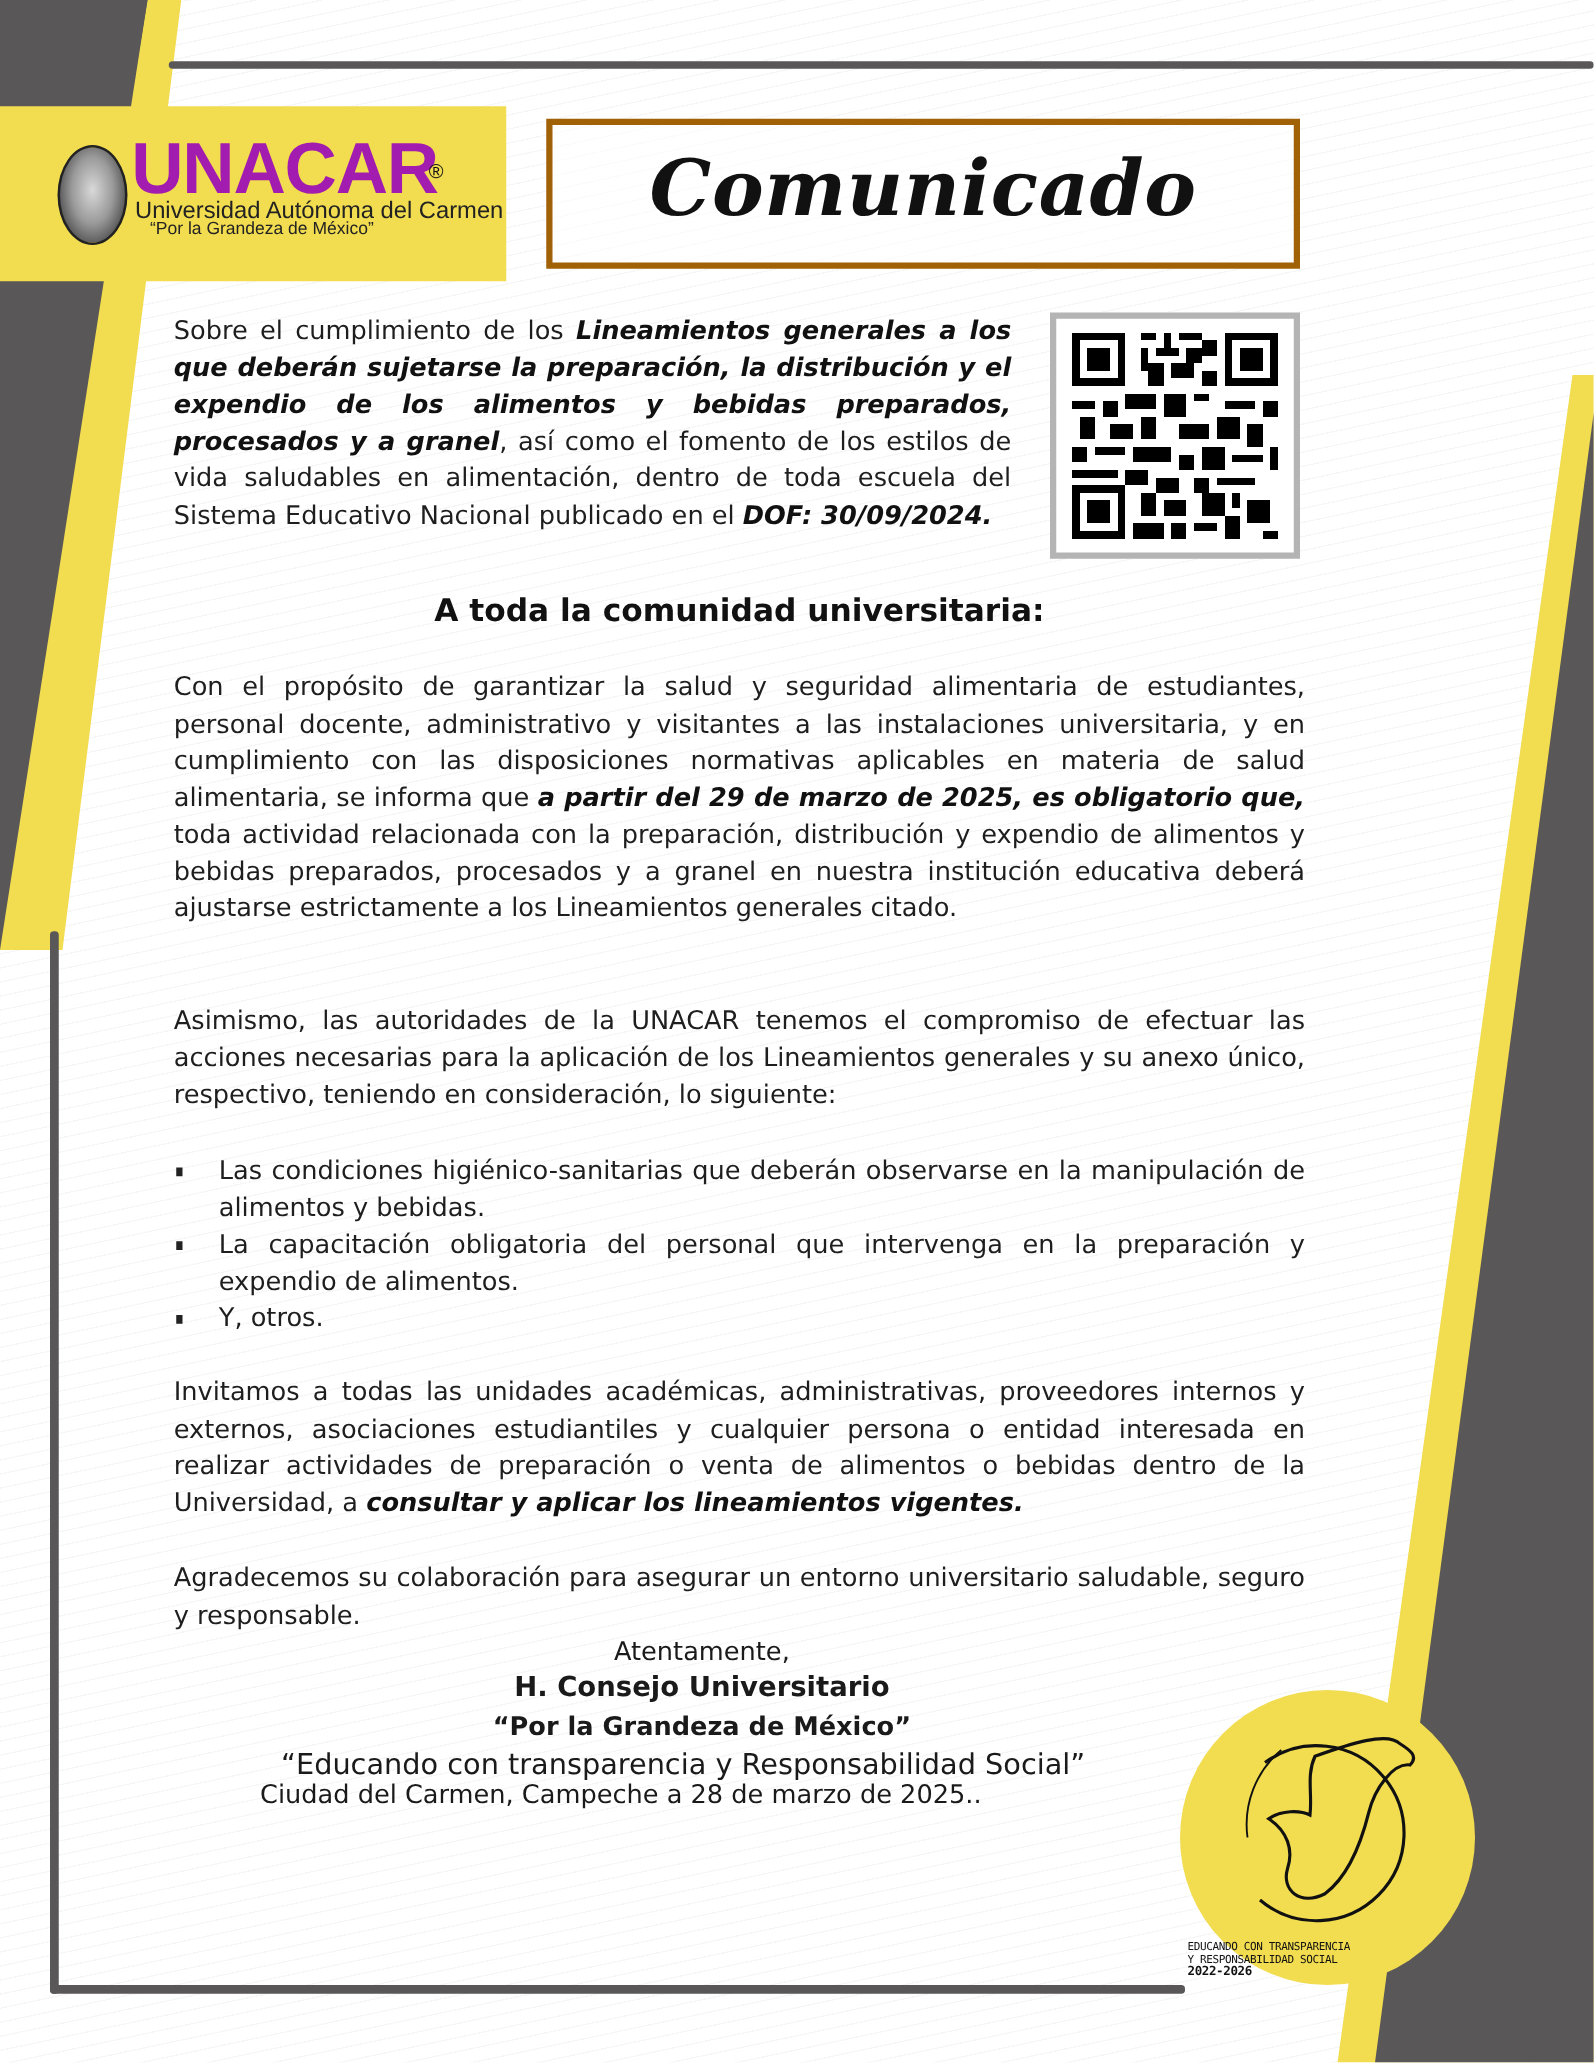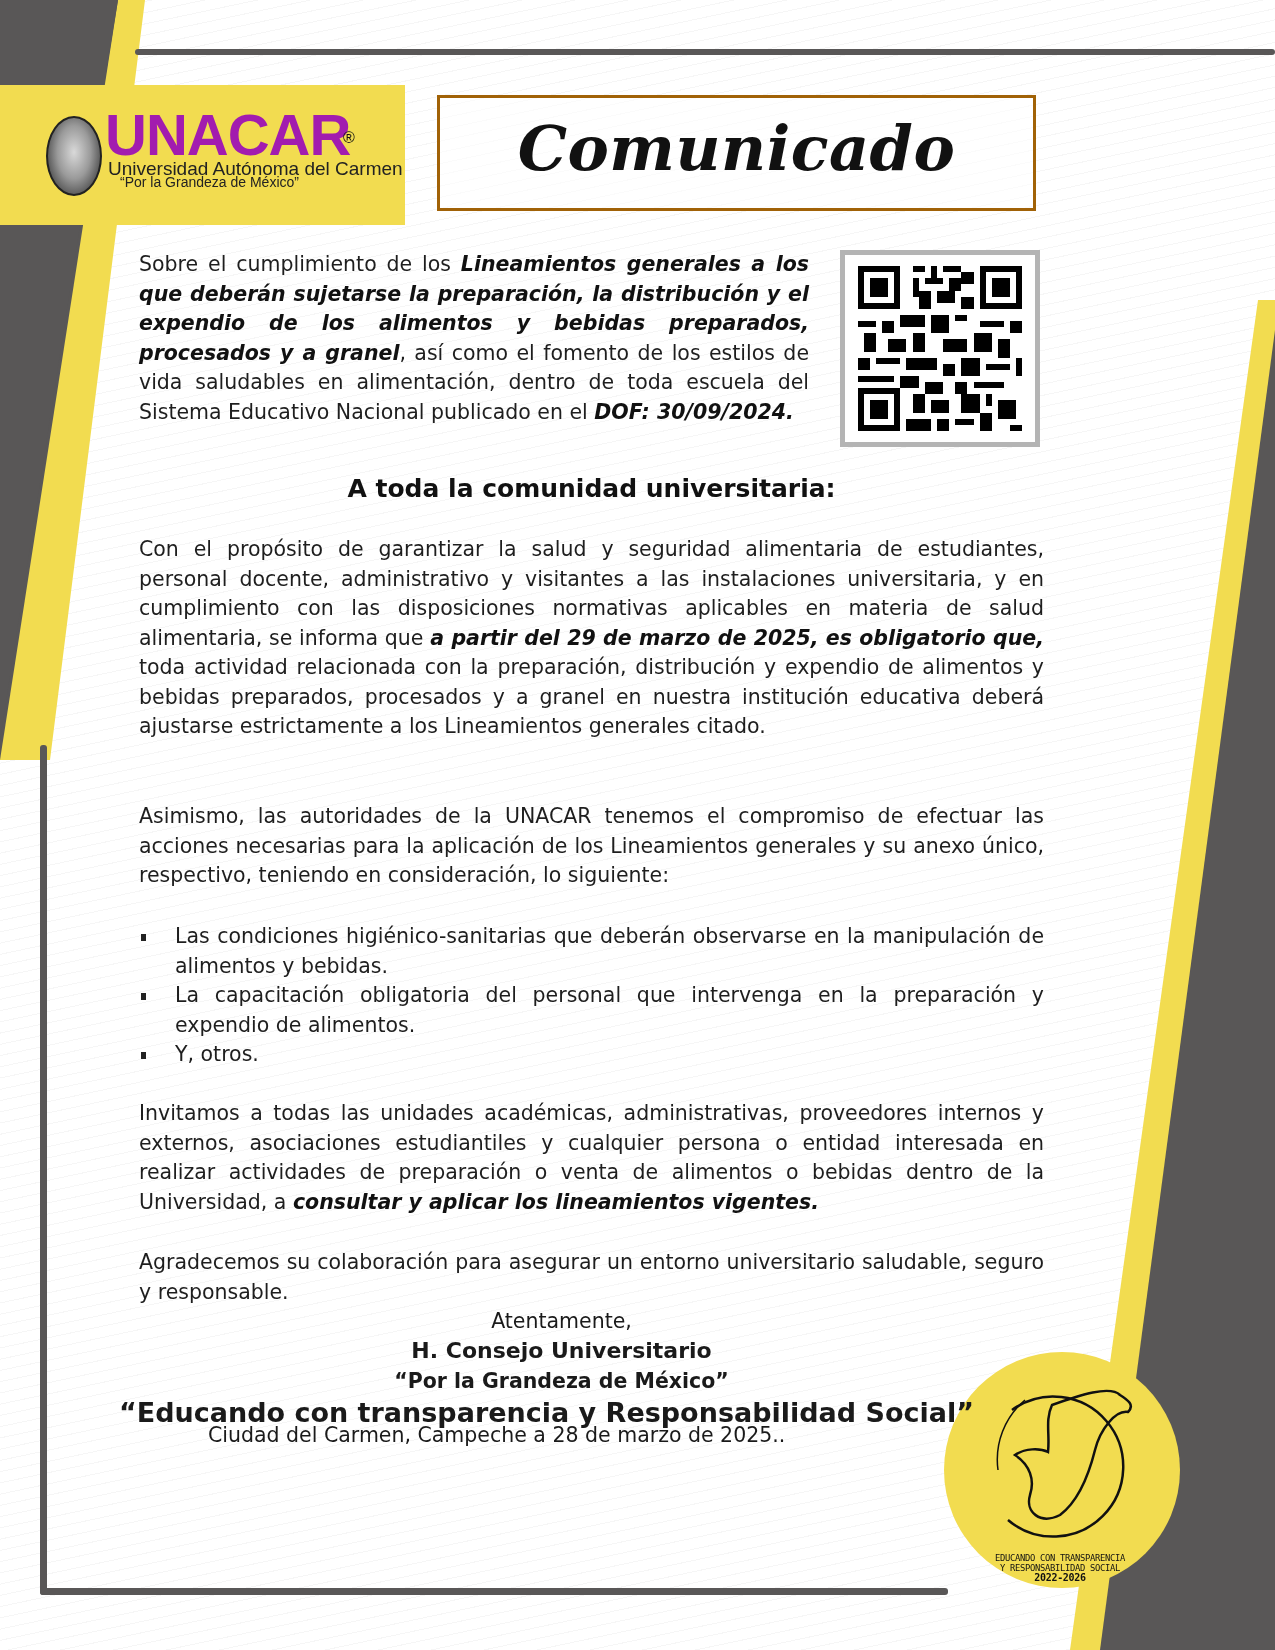--- a/index.html
+++ b/index.html
@@ -29,21 +29,21 @@
     font-family:"Liberation Sans", sans-serif; font-weight:bold;
     font-size:58px; line-height:58px; color:#a21caf; letter-spacing:-1px;
   }
   .logo-reg { position:absolute; left:343px; top:129px; font-size:16px; font-family:"Liberation Sans", sans-serif; color:#111; }
   .logo-sub1 { position:absolute; left:108px; top:158px; font-size:19px; font-family:"Liberation Sans", sans-serif; color:#222; }
   .logo-sub2 { position:absolute; left:120px; top:174px; font-size:14px; font-family:"Liberation Sans", sans-serif; color:#222; }
 
   
   .title-box {
     left:437px; top:95px; width:593px; height:110px;
-    border:3px solid #a16207; background:rgba(255,255,255,0.6);
+    border:5px solid #a16207; background:rgba(255,255,255,0.6);
   }
   .title-text {
     position:absolute; left:0; right:0; top:14px; text-align:center;
     font-family:"DejaVu Serif", serif; font-style:italic; font-weight:bold;
     font-size:62px; line-height:74px; color:#111; letter-spacing:0.5px;
   }
 
   
   .qr-box { left:840px; top:250px; width:190px; height:187px; border:5px solid #b4b4b4; background:#fff; }
 
@@ -57,25 +57,25 @@
   .body2 { left:139px; top:802px; width:905px; }
   .bullets { left:139px; top:922px; width:905px; margin:0; padding:0; list-style:none; }
   .bullets li { position:relative; padding-left:36px; }
   .bullets li::before { content:""; position:absolute; left:2px; top:12px; width:5px; height:7px; background:#222; }
   .body3 { left:139px; top:1099px; width:905px; }
   .body4 { left:139px; top:1248px; width:905px; }
   .sign { left:139px; top:1307px; width:905px; text-align:center; }
   .sign .s1 { font-size:20.5px; line-height:28px; margin-left:-60px; }
   .sign .s2 { font-size:22px; line-height:31px; font-weight:bold; margin-left:-60px; }
   .sign .s3 { font-size:20.5px; line-height:31px; font-weight:bold; margin-left:-60px; }
-  .sign .s4 { font-size:27px; line-height:31px; font-weight:bold; margin-left:-90px; }
+  .sign .s4 { font-size:23px; line-height:31px; font-weight:normal; margin-left:-90px; }
   .place { left:208px; top:1420px; width:700px; font-size:20.5px; line-height:30px; }
 
   
-  .seal-text { left:950px; top:1553px; width:220px; text-align:center; font-family:"DejaVu Sans Mono", monospace; font-size:8.8px; line-height:10px; color:#111; letter-spacing:-0.3px; }
+  .seal-text { left:950px; top:1553px; width:220px; font-family:"DejaVu Sans Mono", monospace; font-size:8.8px; line-height:10px; color:#111; letter-spacing:-0.3px; }
   .seal-years { font-weight:bold; font-size:10px; }
 </style>
 </head>
 <body>
 
 <div class="bg-lines"></div>
 
 <svg class="deco" width="1275" height="1650" viewBox="0 0 1275 1650">
 
   <polygon points="0,0 145,0 50,760 0,760" fill="#f2dc50"></polygon>

